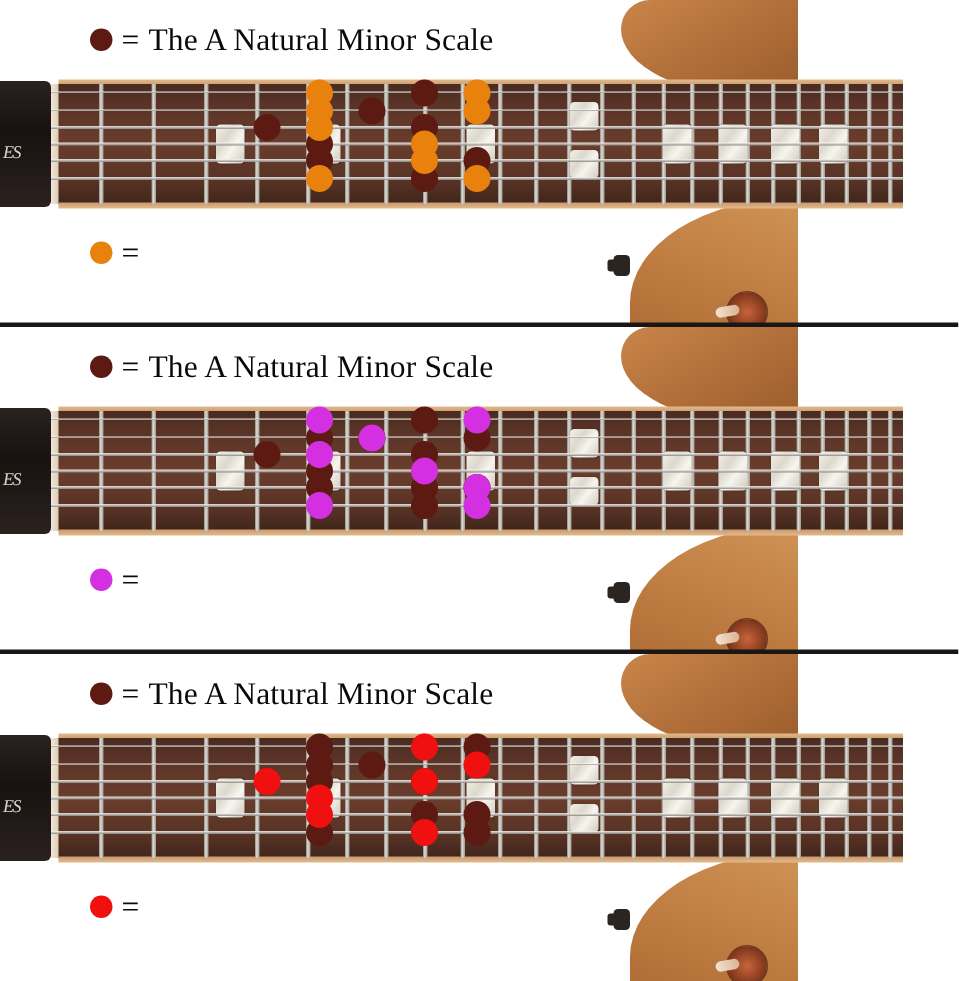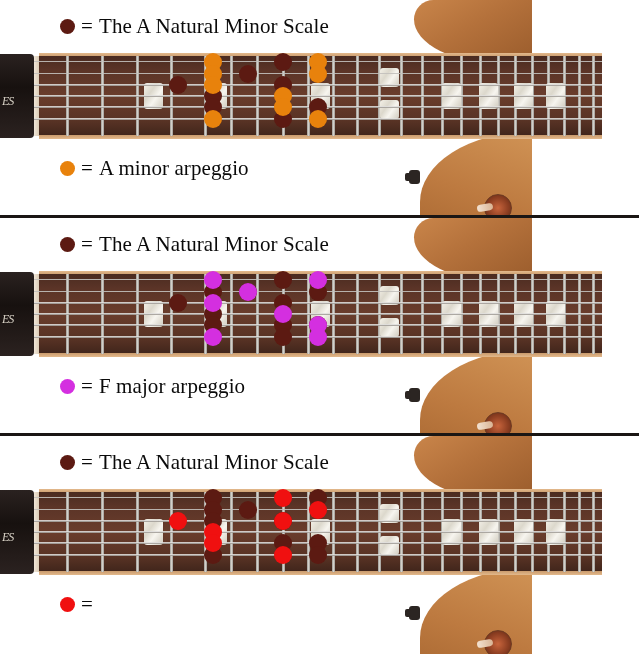--- a/index.html
+++ b/index.html
@@ -149,21 +149,20 @@
           <div class="nd" style="left: 274px; top: 46px; height: 18px; width: 18px; background: rgb(232, 130, 12);"></div>
           <div class="nd" style="left: 309px; top: 1px; height: 18px; width: 18px; background: rgb(232, 130, 12);"></div>
           <div class="nd" style="left: 309px; top: 13px; height: 18px; width: 18px; background: rgb(232, 130, 12);"></div>
           <div class="nd" style="left: 309px; top: 58px; height: 18px; width: 18px; background: rgb(232, 130, 12);"></div>
         </div>
     </div>
 
     <div class="legend legend-bot">
       <span class="ldot" style="background:#E8820C"></span>
       <span class="ltext">=</span>
-      <span class="ltext">A minor arpeggio</span>
     </div>
     <div class="sep" style="top:215px"></div>
   </div>
 
   <div class="panel p2">
     <div class="legend legend-top">
       <span class="ldot" style="background:#5C1A12"></span>
       <span class="ltext">=</span>
       <span class="ltext">The A Natural Minor Scale</span>
     </div>
@@ -244,21 +243,20 @@
           <div class="nd" style="left: 274px; top: 35px; height: 18px; width: 18px; background: rgb(212, 47, 224);"></div>
           <div class="nd" style="left: 309px; top: 1px; height: 18px; width: 18px; background: rgb(212, 47, 224);"></div>
           <div class="nd" style="left: 309px; top: 46px; height: 18px; width: 18px; background: rgb(212, 47, 224);"></div>
           <div class="nd" style="left: 309px; top: 58px; height: 18px; width: 18px; background: rgb(212, 47, 224);"></div>
         </div>
     </div>
 
     <div class="legend legend-bot">
       <span class="ldot" style="background:#D42FE0"></span>
       <span class="ltext">=</span>
-      <span class="ltext">F major arpeggio</span>
     </div>
     <div class="sep" style="top:215px"></div>
   </div>
 
   <div class="panel p3">
     <div class="legend legend-top">
       <span class="ldot" style="background:#5C1A12"></span>
       <span class="ltext">=</span>
       <span class="ltext">The A Natural Minor Scale</span>
     </div>

